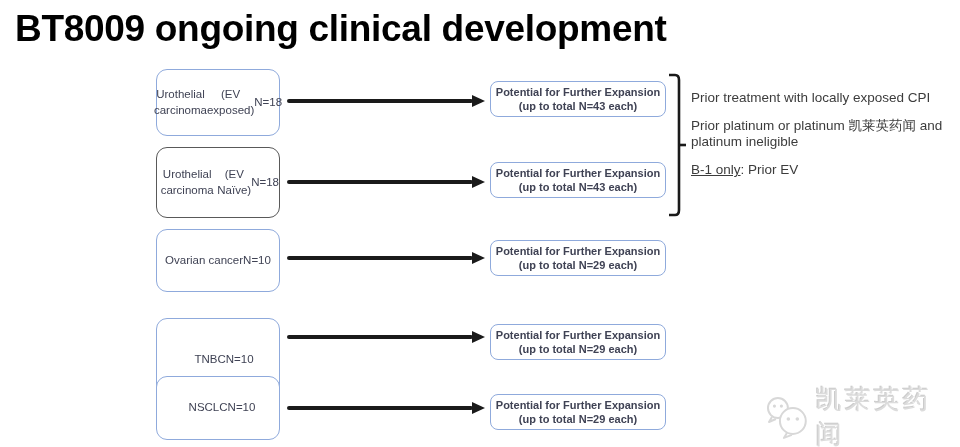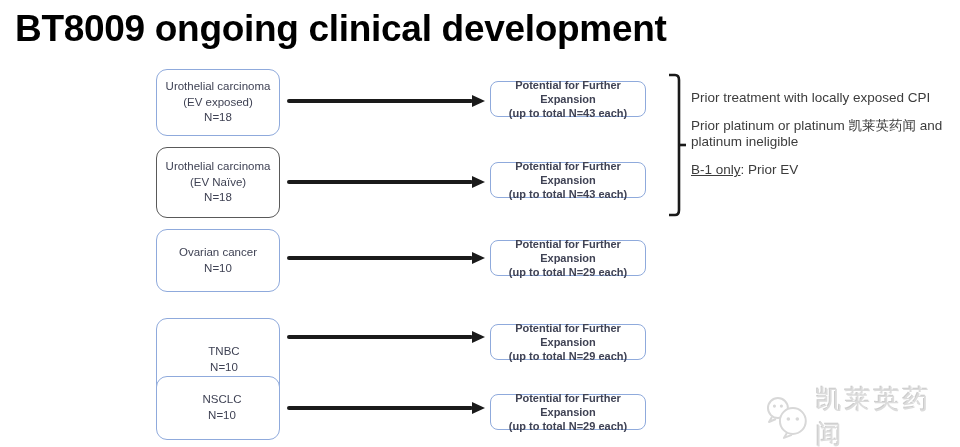--- a/index.html
+++ b/index.html
@@ -23,42 +23,42 @@
     font-family: "Liberation Sans", sans-serif;
   }
 
   
   .src-box {
     position: absolute;
     left: 156px;
     width: 124px;
     border-radius: 11px;
     display: flex;
-    flex-direction: column;
+    flex-direction: row;
     justify-content: center;
     align-items: center;
     text-align: center;
     font-size: 11.5px;
     line-height: 1.35;
     color: #3F4254;
     background: #ffffff;
   }
   .border-blue { border: 1.6px solid #8FAADC; }
   .border-gray { border: 1.6px solid #595959; }
   .s1 { top: 69px;  height: 67px; }
   .s2 { top: 147px; height: 71px; }
   .s3 { top: 229px; height: 63px; }
   .s4 { top: 318px; height: 84px; padding-left: 12px; }
   .s5 { top: 376px; height: 64px; padding-left: 8px; }
 
   
   .dst-box {
     position: absolute;
     left: 490px;
-    width: 156px;
+    width: 176px;
     height: 36px;
     border: 1.6px solid #8FAADC;
     border-radius: 8px;
     display: flex;
     flex-direction: column;
     justify-content: center;
     align-items: center;
     text-align: center;
     font-size: 11px;
     font-weight: 600;

